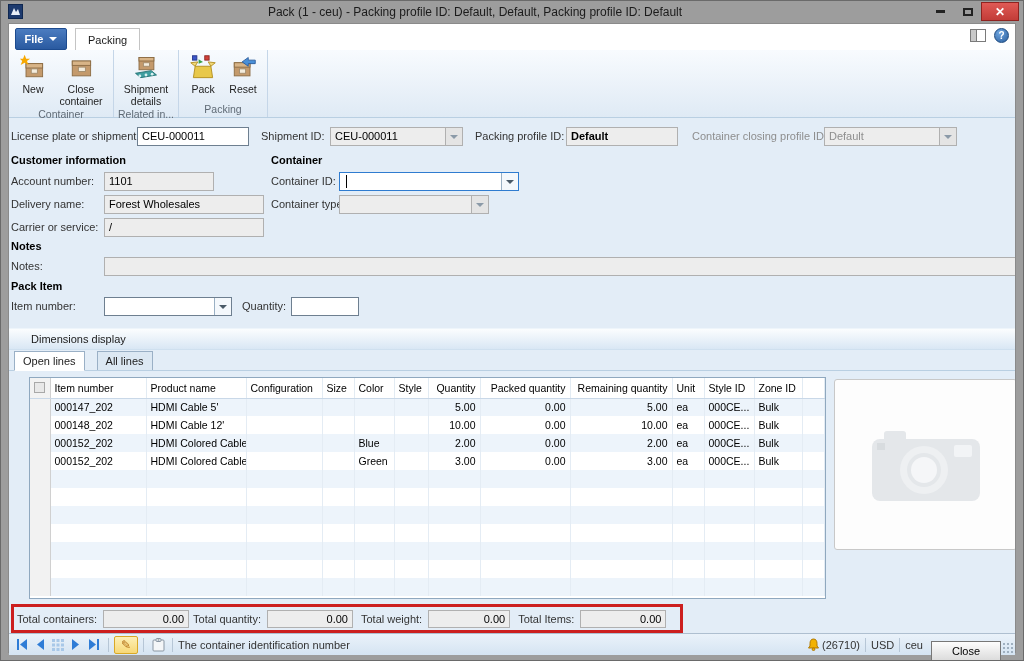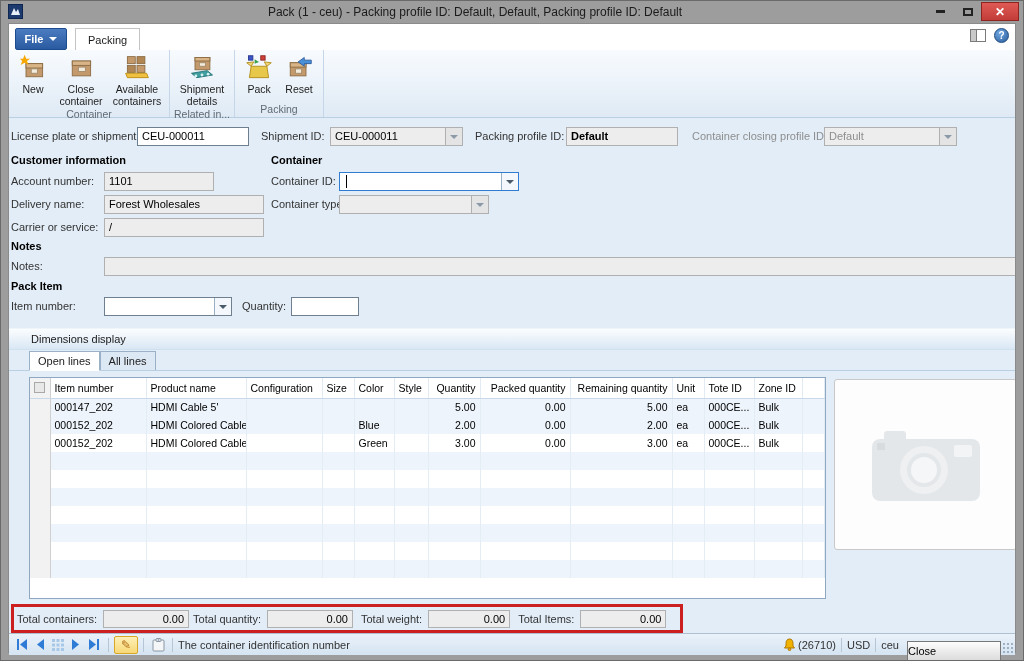--- a/index.html
+++ b/index.html
@@ -46,21 +46,21 @@
   .combo { position:absolute; height:19px; border:1px solid #b0b0b0; background:#ededed; display:flex; }
   .combo .cval { flex:1; padding:0 4px; line-height:17px; color:#000; overflow:hidden; white-space:nowrap; }
   .combo .carr { width:17px; border-left:1px solid #b0b0b0; display:flex; align-items:center; justify-content:center; background:#e4e4e4; }
   .combo.enabled { background:#fff; border-color:#6e7f90; }
   .combo.enabled .carr { background:#f4f8fc; border-left-color:#9ab0c4; }
   .combo.focus { border-color:#2f7cd0; }
   .chev { width:0; height:0; border-left:4px solid transparent; border-right:4px solid transparent; border-top:4px solid #8b9aa8; }
   .combo.enabled .chev { border-top-color:#4a5a68; }
   .caret-line { width:1px; height:13px; background:#000; margin:2px 0 0 2px; }
   .dims-band { position:absolute; left:0; right:0; height:22px; background:linear-gradient(#fbfdfe,#d9e7f4); border-top:1px solid #eef5fb; border-bottom:1px solid #cfe0ef; line-height:21px; padding-left:22px; color:#1a1a1a; }
-  .tabs-row { position:absolute; left:0; right:0; height:20px; border-bottom:1px solid #b9cfe2; display:flex; align-items:flex-end; padding-left:20px; }
+  .tabs-row { position:absolute; left:0; right:0; height:20px; border-bottom:1px solid #b9cfe2; display:flex; align-items:flex-end; padding-left:5px;gap:12px; }
   .gtab { height:19px; padding:0 8px; font-size:11px; display:flex; align-items:center; border:1px solid #9ab0c6; border-bottom:none; background:#dce8f3; color:#222; }
   .gtab.active { background:#fff; height:20px; margin-bottom:-1px; border-bottom:1px solid #fff; }
   
   .grid-wrap { position:absolute; background:#fff; border:1px solid #8fa8bf; overflow:hidden; }
   table.grid { border-collapse:collapse; table-layout:fixed; width:795px; font-size:10.5px; }
   table.grid th { height:20px; font-weight:normal; color:#000; text-align:left; padding:0 4px; border-bottom:1px solid #c9d8e8; border-right:1px solid #e2ebf3; background:#fff; overflow:hidden; white-space:nowrap; }
   table.grid td { height:18px; padding:0 4px; border-right:1px solid #e4ecf4; color:#000; overflow:hidden; white-space:nowrap; }
   table.grid tr.alt td { background:#edf4fb; }
   table.grid th.num, table.grid td.num { text-align:right; }
   .selcell { background:#f2f2f2 !important; border-right:1px solid #d0d0d0 !important; }
@@ -72,21 +72,21 @@
   .totals-red { position:absolute; left:2px; top:0; width:672px; height:29px; border:3px solid #cc1f1f; display:flex; align-items:center; font-size:11px; }
   .tot-item { display:flex; align-items:center; }
   .tot-lbl { color:#333; white-space:nowrap; }
   .tot-box { height:18px; background:#ededed; border:1px solid #b0b0b0; text-align:right; line-height:16px; padding:0 4px; color:#000; }
   
   .statusbar { position:relative; height:22px; background:linear-gradient(#eaf2fa,#d5e4f2); border-top:1px solid #aebfd0; display:flex; align-items:center; font-size:11px; color:#333; padding:0 4px; }
   .sb-sep { width:1px; height:14px; background:#b6c6d6; margin:0 5px; }
   .sb-ico { display:flex; align-items:center; justify-content:center; width:18px; height:18px; }
   .pencil-btn { width:24px; height:18px; background:linear-gradient(#fdf0b6,#f7d877); border:1px solid #d9a826; border-radius:2px; display:flex; align-items:center; justify-content:center; font-size:12px; color:#b06a10; }
   .sb-right { margin-left:auto; display:flex; align-items:center; }
-  .close-btn { width:94px; height:20px; background:linear-gradient(#fdfdfd,#dcdcdc); border:1px solid #777; font-size:11px; color:#000; display:flex; align-items:center; justify-content:flex-start; margin:13px 10px 0 8px; }
+  .close-btn { width:70px; height:20px; background:linear-gradient(#fdfdfd,#dcdcdc); border:1px solid #777; font-size:11px; color:#000; display:flex; align-items:center; justify-content:center; margin:13px 10px 0 8px; }
   .grip { position:absolute; right:1px; bottom:1px; width:12px; height:12px;
     background-image:radial-gradient(circle, #9fb0c0 1px, transparent 1.2px);
     background-size:4px 4px; }
 </style>
 </head>
 <body>
 
 <div class="window">
 
   <div class="titlebar">
@@ -139,30 +139,20 @@
             </svg>
             <div class="rbtn-label">New</div>
           </div>
           <div class="rbtn">
             <svg viewBox="0 0 32 32">
               <rect x="6" y="8" width="21" height="17" fill="#c49a6c" stroke="#8a6a42"></rect>
               <rect x="6" y="8" width="21" height="5" fill="#d8b487" stroke="#8a6a42"></rect>
               <rect x="13" y="15" width="8" height="5" fill="#f3ecdd" stroke="#a08a6a"></rect>
             </svg>
             <div class="rbtn-label">Close container</div>
-          </div>
-          <div class="rbtn">
-            <svg viewBox="0 0 32 32">
-              <rect x="5" y="3" width="9" height="8" fill="#c49a6c" stroke="#8a6a42"></rect>
-              <rect x="16" y="3" width="9" height="8" fill="#b08655" stroke="#8a6a42"></rect>
-              <rect x="5" y="13" width="9" height="8" fill="#b08655" stroke="#8a6a42"></rect>
-              <rect x="16" y="13" width="9" height="8" fill="#c49a6c" stroke="#8a6a42"></rect>
-              <path d="M3 22 L27 22 L29 27 L5 27 Z" fill="#f0c040" stroke="#b88a10"></path>
-            </svg>
-            <div class="rbtn-label">Available containers</div>
           </div>
         </div>
         <div class="rgroup-label">Container</div>
       </div>
 
       <div class="rgroup">
         <div class="rbuttons">
           <div class="rbtn">
             <svg viewBox="0 0 32 32">
               <rect x="8" y="4" width="17" height="14" fill="#c49a6c" stroke="#8a6a42"></rect>
@@ -310,37 +300,53 @@
                 <th>Item number</th>
                 <th>Product name</th>
                 <th>Configuration</th>
                 <th>Size</th>
                 <th>Color</th>
                 <th>Style</th>
                 <th class="num">Quantity</th>
                 <th class="num">Packed quantity</th>
                 <th class="num">Remaining quantity</th>
                 <th>Unit</th>
-                <th>Tote ID</th>
+                <th>Style ID</th>
                 <th>Zone ID</th>
                 <th></th>
               </tr>
           </thead>
           <tbody id="grid-body">
               <tr class="alt">
                 <td class="selcell"></td>
                 <td>000147_202</td>
                 <td>HDMI Cable 5'</td>
                 <td></td>
                 <td></td>
                 <td></td>
                 <td></td>
                 <td class="num">5.00</td>
                 <td class="num">0.00</td>
                 <td class="num">5.00</td>
+                <td>ea</td>
+                <td>000CE...</td>
+                <td>Bulk</td>
+                <td></td>
+              </tr>
+              <tr>
+                <td class="selcell"></td>
+                <td>000148_202</td>
+                <td>HDMI Cable 12'</td>
+                <td></td>
+                <td></td>
+                <td></td>
+                <td></td>
+                <td class="num">10.00</td>
+                <td class="num">0.00</td>
+                <td class="num">10.00</td>
                 <td>ea</td>
                 <td>000CE...</td>
                 <td>Bulk</td>
                 <td></td>
               </tr>
               <tr class="alt">
                 <td class="selcell"></td>
                 <td>000152_202</td>
                 <td>HDMI Colored Cable 6'</td>
                 <td></td>

